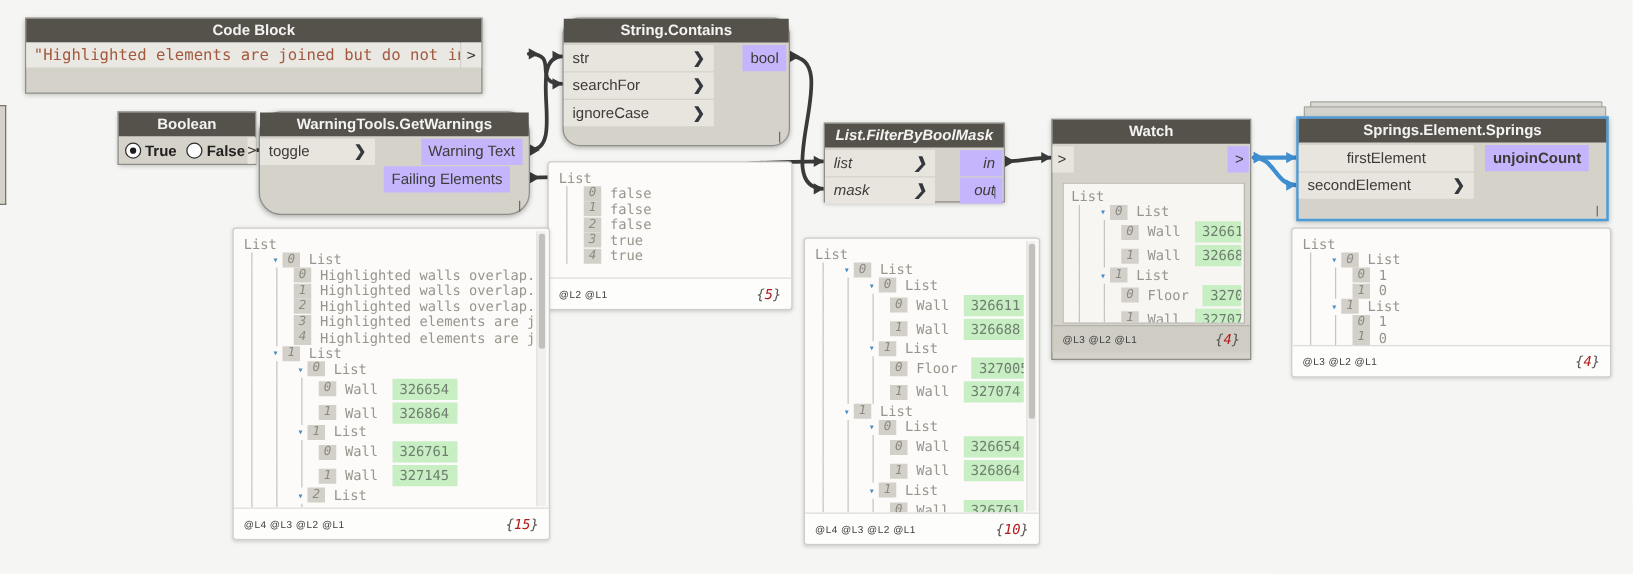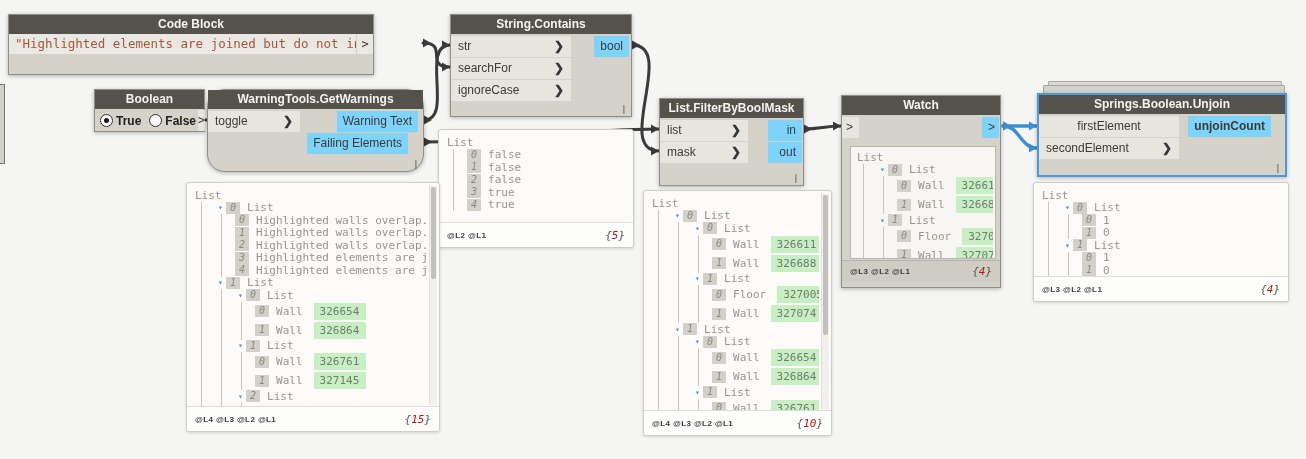--- a/index.html
+++ b/index.html
@@ -12,21 +12,21 @@
   
   .node{position:absolute;background:#d5d2ca;border:1px solid #908e89;
         box-shadow:0 1px 4px rgba(0,0,0,.28);z-index:3;box-sizing:border-box;}
   .node.selected{border:2px solid #4c9bd8;}
   .nhead{height:19px;background:#55524c;color:#f4f3f1;font-size:12px;font-weight:bold;
          text-align:center;line-height:19px;white-space:nowrap;overflow:hidden;}
   .ports{padding:2px 0 0 0;}
   .prow{height:21px;margin-bottom:1px;display:flex;align-items:center;}
   .inbox{background:#e8e5de;height:21px;line-height:21px;padding:0 7px;display:flex;
          justify-content:space-between;align-items:center;font-size:12px;color:#3d3b36;box-sizing:border-box;}
-  .outbox{background:#7dd3fc;height:21px;line-height:21px;padding:0 6px;margin-left:auto;
+  .outbox{background:#c4b5fd;height:21px;line-height:21px;padding:0 6px;margin-left:auto;
           font-size:12px;color:#3d3b36;text-align:right;box-sizing:border-box;}
   .chev{color:#32383e;font-weight:bold;font-size:12px;line-height:21px;}
   .lace{position:absolute;right:6px;bottom:2px;font-size:9px;color:#4c4a45;}
 
   
   .coderow{display:flex;margin-top:0;}
   .codetext{background:#eae8e2;flex:1;font-family:"DejaVu Sans Mono",monospace;font-size:12.5px;
             color:#a2593f;padding:2px 6px;white-space:nowrap;overflow:hidden;}
   .codeout{width:16px;background:#eae8e2;margin-left:1px;text-align:center;font-family:"DejaVu Sans Mono",monospace;
            font-size:12px;color:#3d3b36;line-height:20px;}
@@ -48,21 +48,21 @@
         font-family:"DejaVu Sans Mono",monospace;font-size:11px;color:#98958d;}
   .trow{display:flex;align-items:center;height:12.5px;white-space:nowrap;}
   .trow.tall{height:19px;}
   .g{display:inline-block;width:13px;align-self:stretch;border-left:1px solid #c7c5bf;margin-left:6px;flex:none;}
   .exp{color:#4a8fc4;font-size:8px;width:11px;text-align:center;flex:none;}
   .ib{background:#d3d0ca;color:#8d8a82;font-style:italic;padding:0 4px;margin-right:7px;flex:none;
       font-size:10px;line-height:12px;}
   .vb{background:#c8eec3;color:#6f7e6f;padding:2px 6px;margin-left:11px;min-width:40px;flex:none;}
   .bfoot{position:absolute;left:0;right:0;bottom:0;height:24px;border-top:1px solid #dedcd8;
          display:flex;align-items:center;justify-content:space-between;padding:0 8px;background:#fdfdfc;}
-  .lv{font-size:8px;font-weight:bold;color:#3c3c3c;letter-spacing:.4px;}
+  .lv{font-size:8px;font-weight:normal;color:#3c3c3c;letter-spacing:.4px;}
   .cnt{font-family:"DejaVu Sans Mono",monospace;font-style:italic;font-size:11px;color:#55534e;}
   .cnt b{color:#b21b1b;font-weight:normal;}
   .sb{position:absolute;top:2px;bottom:26px;right:2px;width:7px;background:#f1f0ee;border-left:1px solid #e2e0dd;}
   .sb .thumb{position:absolute;top:2px;left:1px;width:5px;background:#c2c0bc;border-radius:2px;}
 
   
   .winner{position:absolute;left:8px;top:50px;width:146px;height:113px;background:#f8f6f2;
           border:1px solid #b9b6b0;box-sizing:border-box;overflow:hidden;}
   .winner .tree{left:6px;top:4px;right:2px;bottom:0;}
   .wfoot{position:absolute;left:0;right:0;bottom:5px;height:21px;background:#cfccc4;border-top:1px solid #b5b2ab;
@@ -102,21 +102,21 @@
       <path d="M1003,126 C1018,126 1022,126 1037,126" fill="none" stroke="#3e8ed0" stroke-width="3.4" stroke-linecap="round"></path>
       <polygon points="1029,121.5 1029,130.5 1037,126" fill="#3e8ed0"></polygon>
       <polygon points="1003,121.5 1003,130.5 1011,126" fill="#3e8ed0"></polygon>
       <path d="M1003,126 C1020,126 1020,148 1037,148" fill="none" stroke="#3e8ed0" stroke-width="3.4" stroke-linecap="round"></path>
       <polygon points="1029,143.5 1029,152.5 1037,148" fill="#3e8ed0"></polygon>
       <polygon points="1003,121.5 1003,130.5 1011,126" fill="#3e8ed0"></polygon>
     </svg>
 
   <div class="edge-sliver"></div>
 
-  <div class="node" style="left:8px;top:14px;width:366px;height:61px;">
+  <div class="node" style="left:20px;top:14px;width:366px;height:61px;">
     <div class="nhead">Code Block</div>
     <div class="coderow">
       <div class="codetext">"Highlighted elements are joined but do not intersect.";</div>
       <div class="codeout">&gt;</div>
     </div>
   </div>
 
   <div class="node" style="left:62px;top:89px;width:111px;height:43px;margin-left:32px;">
     <div class="nhead">Boolean</div>
     <div class="boolrow">
@@ -138,21 +138,21 @@
         </div>
         <div class="outbox" style="margin-right:5px;">Warning Text</div>
       </div>
       <div class="prow">
         <div class="outbox" style="margin-right:15px;">Failing Elements</div>
       </div>
     </div>
     <span class="lace">|</span>
   </div>
 
-  <div class="node" style="left:450px;top:14px;width:182px;height:103px;">
+  <div class="node" style="left:450px;top:14px;width:182px;height:103px;border-radius:14px;">
     <div class="nhead">String.Contains</div>
     <div class="ports">
       <div class="prow">
         <div class="inbox" style="width:120px;">
           <span>str</span>
           <span class="chev">❯</span>
         </div>
         <div class="outbox" style="margin-right:2px;">bool</div>
       </div>
       <div class="prow">
@@ -164,21 +164,21 @@
       <div class="prow">
         <div class="inbox" style="width:120px;">
           <span>ignoreCase</span>
           <span class="chev">❯</span>
         </div>
       </div>
     </div>
     <span class="lace">|</span>
   </div>
 
-  <div class="node" style="left:659px;top:98px;width:145px;height:88px;">
+  <div class="node" style="left:659px;top:98px;width:145px;height:64px;font-style:italic;">
     <div class="nhead">List.FilterByBoolMask</div>
     <div class="ports">
       <div class="prow">
         <div class="inbox" style="width:88px;">
           <span>list</span>
           <span class="chev">❯</span>
         </div>
         <div class="outbox" style="margin-right:1px;width:34px;">in</div>
       </div>
       <div class="prow">
@@ -252,21 +252,21 @@
     <div class="wfoot">
       <span class="lv">@L3 @L2 @L1</span>
       <span class="cnt">{<b>4</b>}</span>
     </div>
   </div>
 
   <div class="stack" style="left:1048px;top:81px;width:234px;height:12px;"></div>
   <div class="stack" style="left:1043px;top:85px;width:242px;height:12px;background:#d4d2cd;"></div>
 
   <div class="node selected" style="left:1037px;top:93px;width:250px;height:84px;">
-    <div class="nhead">Springs.Boolean.Unjoin</div>
+    <div class="nhead">Springs.Element.Springs</div>
     <div class="ports">
       <div class="prow">
         <div class="inbox" style="width:140px;flex-direction:column;">
           <span>firstElement</span>
           <span class="chev">❯</span>
         </div>
         <div class="outbox" style="margin-right:14px;font-weight:bold;">unjoinCount</div>
       </div>
       <div class="prow">
         <div class="inbox" style="width:140px;">

